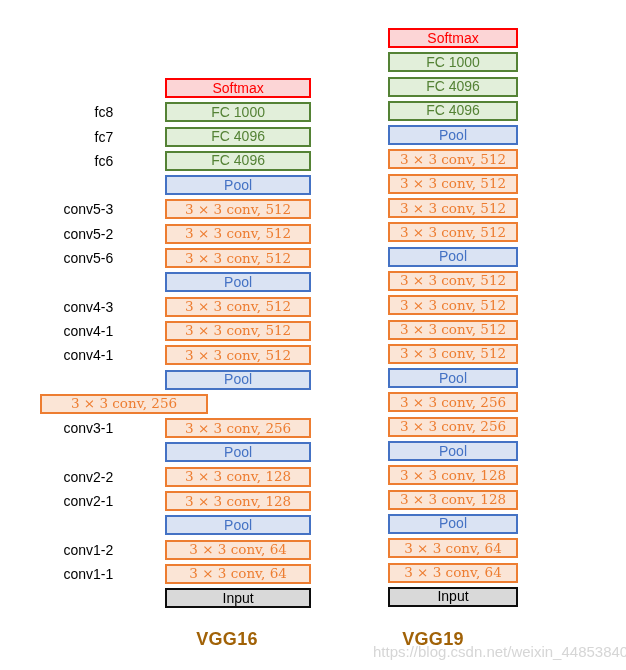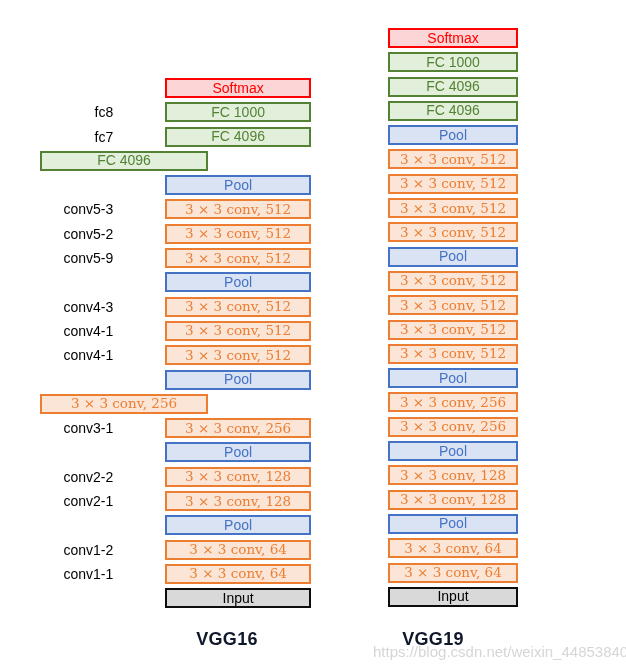--- a/index.html
+++ b/index.html
@@ -52,21 +52,21 @@
     font-family: "DejaVu Serif", serif;
     font-size: 13.5px;
   }
   .box.input { font-weight: 500; color: #000; }
   .title {
     position: absolute;
     top: 629px;
     text-align: center;
     font-weight: bold;
     font-size: 18px;
-    color: #0f172a;
+    color: #a16207;
     letter-spacing: 0.3px;
   }
   #title-vgg16 { left: 143px; width: 168px; }
   #title-vgg19 { left: 348px; width: 170px; }
   .watermark {
     position: absolute;
     left: 337px;
     top: 643px;
     font-size: 15px;
     color: #d6d6d6;
@@ -85,36 +85,37 @@
       </div>
       <div class="row">
         <div class="side-label">fc8</div>
         <div class="box fc" style="border-color: rgb(84, 130, 53); background-color: rgb(226, 239, 218); color: rgb(84, 130, 53);">FC 1000</div>
       </div>
       <div class="row">
         <div class="side-label">fc7</div>
         <div class="box fc" style="border-color: rgb(84, 130, 53); background-color: rgb(226, 239, 218); color: rgb(84, 130, 53);">FC 4096</div>
       </div>
       <div class="row">
+        <div class="side-label">fc6</div>
         <div class="box fc" style="border-color: rgb(84, 130, 53); background-color: rgb(226, 239, 218); color: rgb(84, 130, 53);">FC 4096</div>
       </div>
       <div class="row">
         <div class="side-label"></div>
         <div class="box pool" style="border-color: rgb(68, 114, 196); background-color: rgb(218, 227, 243); color: rgb(68, 114, 196);">Pool</div>
       </div>
       <div class="row">
         <div class="side-label">conv5-3</div>
         <div class="box conv" style="border-color: rgb(237, 125, 49); background-color: rgb(251, 229, 214); color: rgb(237, 125, 49);">3 × 3 conv, 512</div>
       </div>
       <div class="row">
         <div class="side-label">conv5-2</div>
         <div class="box conv" style="border-color: rgb(237, 125, 49); background-color: rgb(251, 229, 214); color: rgb(237, 125, 49);">3 × 3 conv, 512</div>
       </div>
       <div class="row">
-        <div class="side-label">conv5-9</div>
+        <div class="side-label">conv5-6</div>
         <div class="box conv" style="border-color: rgb(237, 125, 49); background-color: rgb(251, 229, 214); color: rgb(237, 125, 49);">3 × 3 conv, 512</div>
       </div>
       <div class="row">
         <div class="side-label"></div>
         <div class="box pool" style="border-color: rgb(68, 114, 196); background-color: rgb(218, 227, 243); color: rgb(68, 114, 196);">Pool</div>
       </div>
       <div class="row">
         <div class="side-label">conv4-3</div>
         <div class="box conv" style="border-color: rgb(237, 125, 49); background-color: rgb(251, 229, 214); color: rgb(237, 125, 49);">3 × 3 conv, 512</div>
       </div>

